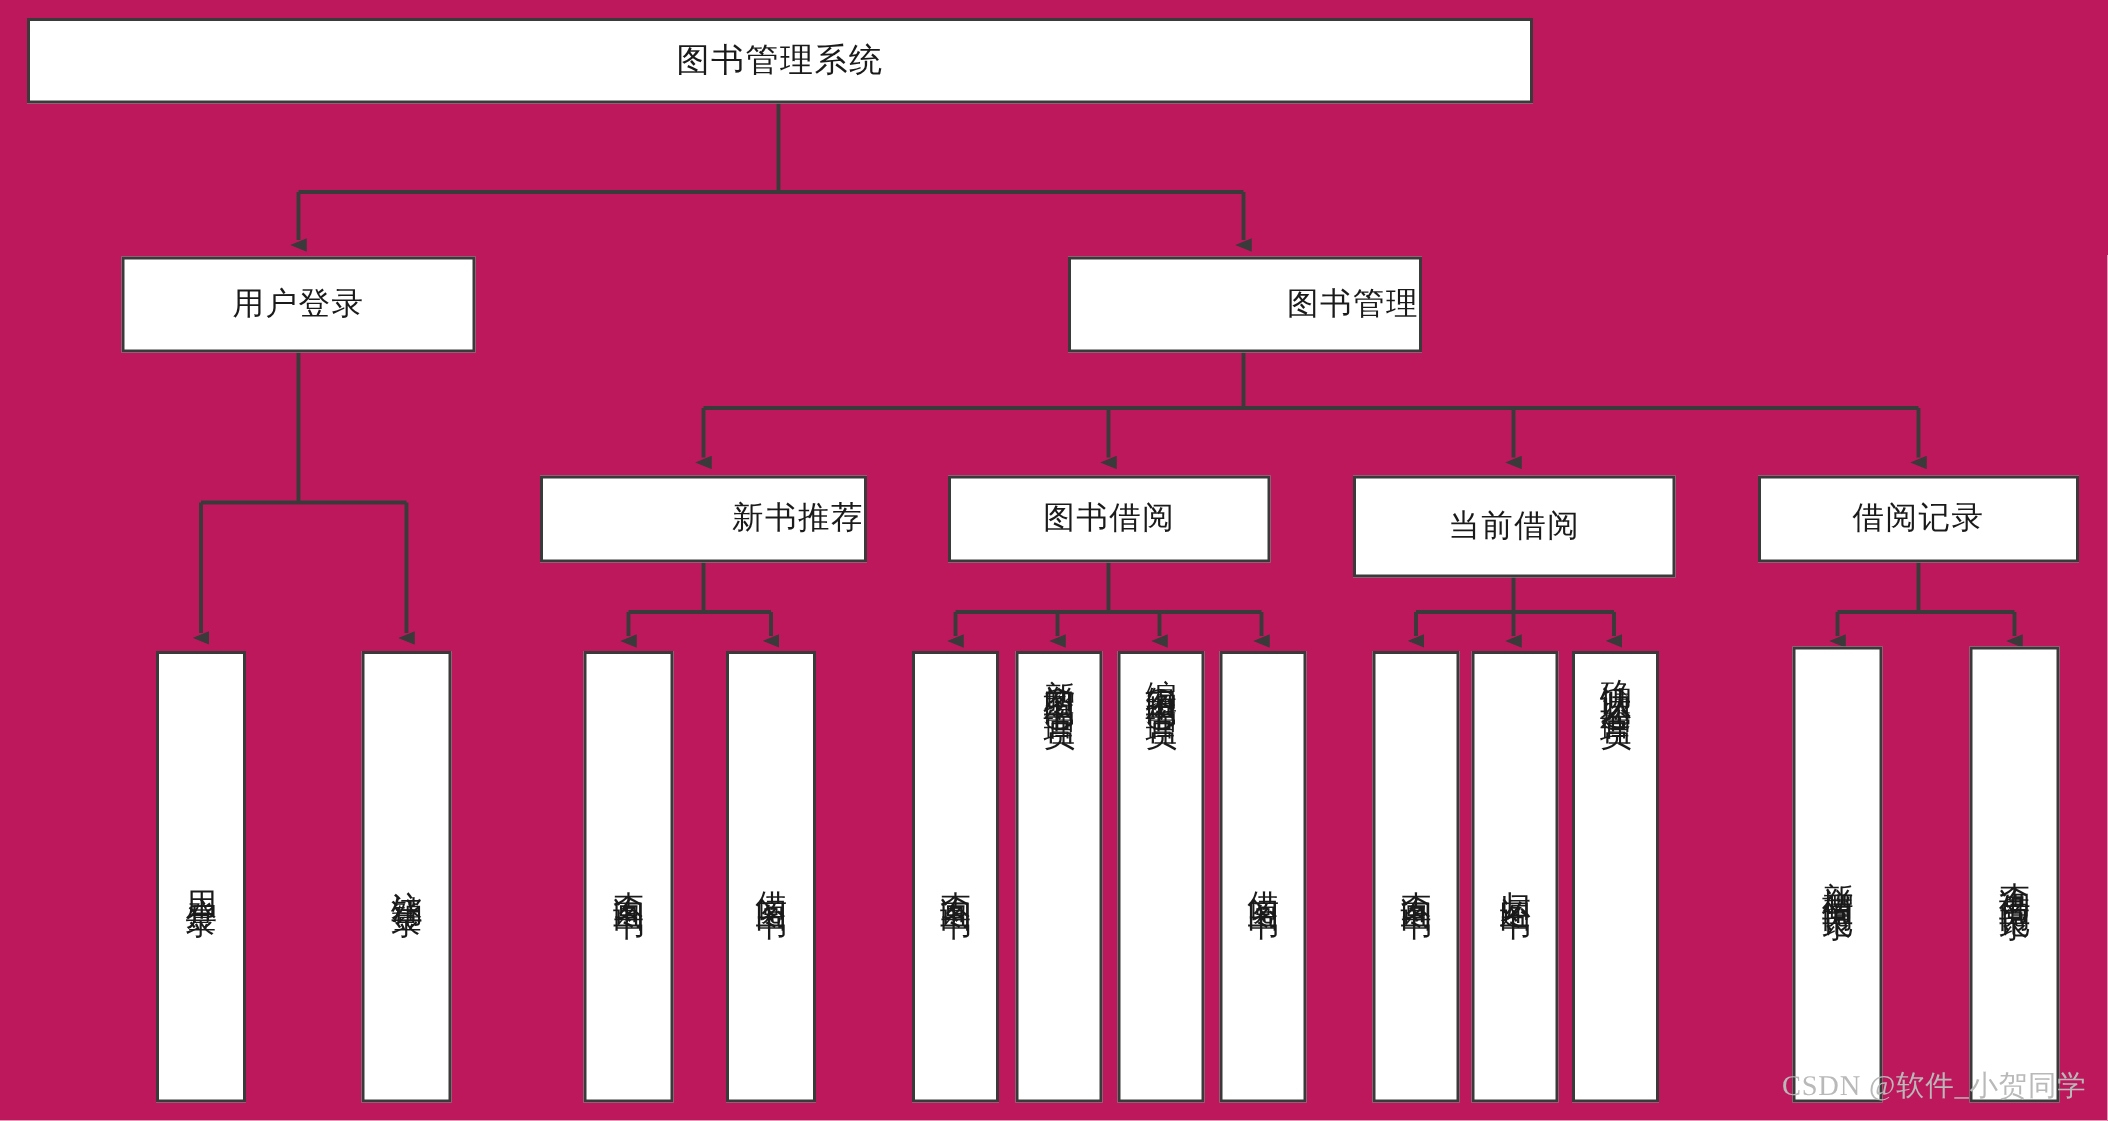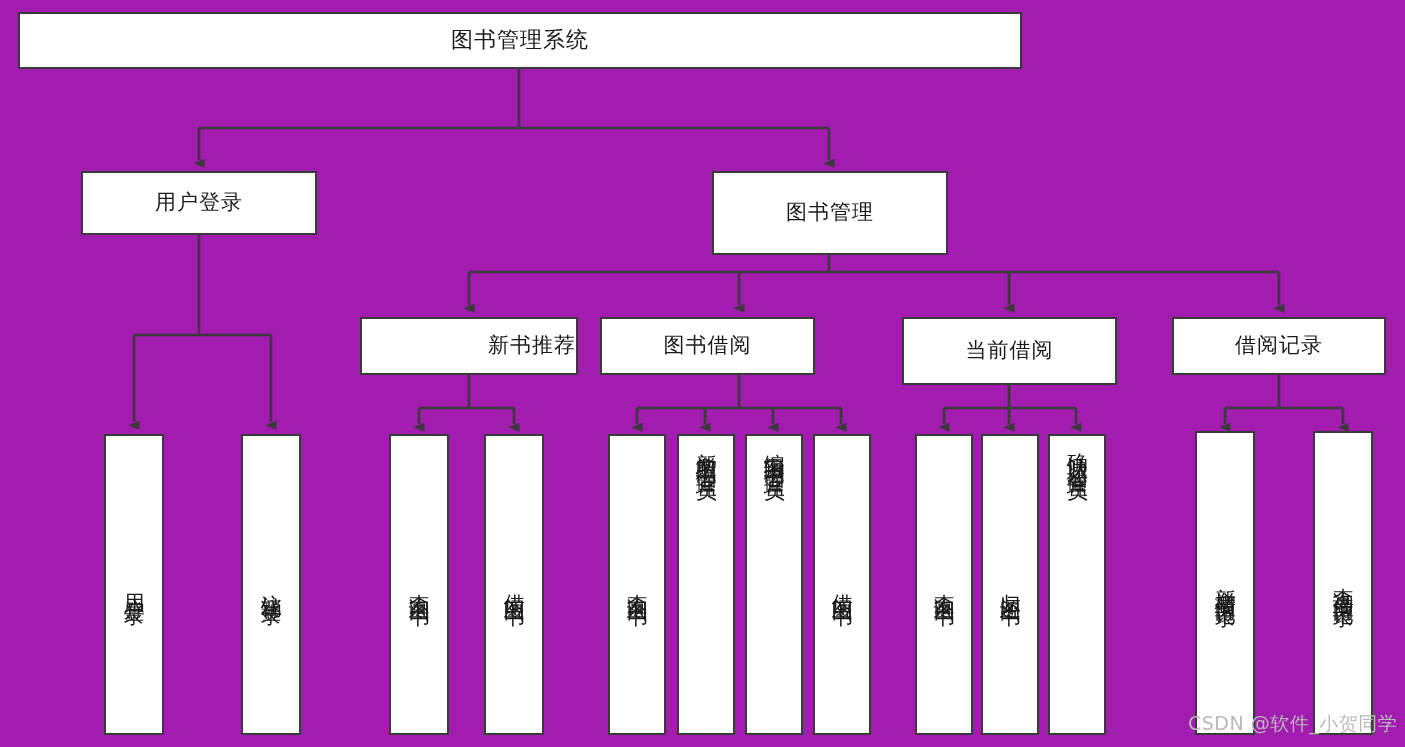--- a/index.html
+++ b/index.html
@@ -5,22 +5,23 @@
 <style>
   html,body{margin:0;padding:0;background:#ffffff;}
   body{
     font-family:"DejaVu Sans","Liberation Sans",sans-serif;
     -webkit-font-smoothing:antialiased;
   }
   #canvas{
     position:relative;
     width:1405px;
     height:747px;
-    background:#a21caf;
+    background:#be185d;
     overflow:hidden;
+    font-family:Liberation Serif, serif;
   }
   svg#wires{
     position:absolute;
     left:0; top:0;
     width:1405px; height:747px;
     pointer-events:none;
   }
   .node{
     position:absolute;
     box-sizing:border-box;
@@ -121,29 +122,29 @@
   </svg>
 
   <div class="node root h-label" style="left:18px; top:12px; width:1004px; height:57px;">
     <span>图书管理系统</span>
   </div>
 
   <div class="node h-label" style="left:81px; top:171px; width:236px; height:64px;">
     <span>用户登录</span>
   </div>
 
-  <div class="node h-label" style="left:712px; top:171px; width:236px; height:84px;">
+  <div class="node h-label" style="left:712px; top:171px; width:236px; height:64px;justify-content:flex-end;">
     <span>图书管理</span>
   </div>
 
   <div class="node h-label" style="left:360px; top:317px; width:218px; height:58px;justify-content:flex-end;">
     <span>新书推荐</span>
   </div>
 
-  <div class="node h-label" style="left:600px; top:317px; width:215px; height:58px;text-align:right;">
+  <div class="node h-label" style="left:632px; top:317px; width:215px; height:58px;text-align:right;">
     <span>图书借阅</span>
   </div>
 
   <div class="node h-label" style="left:902px; top:317px; width:215px; height:68px;">
     <span>当前借阅</span>
   </div>
 
   <div class="node h-label" style="left:1172px; top:317px; width:214px; height:58px;">
     <span>借阅记录</span>
   </div>

